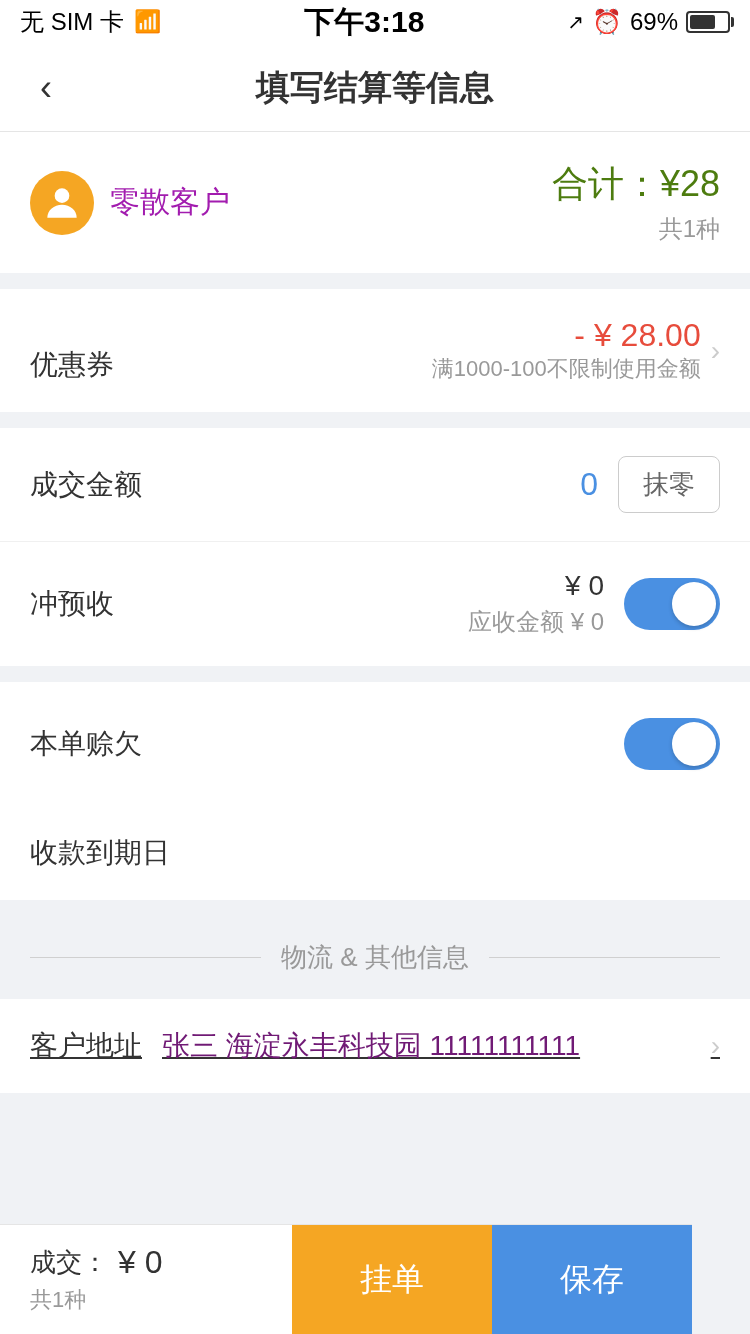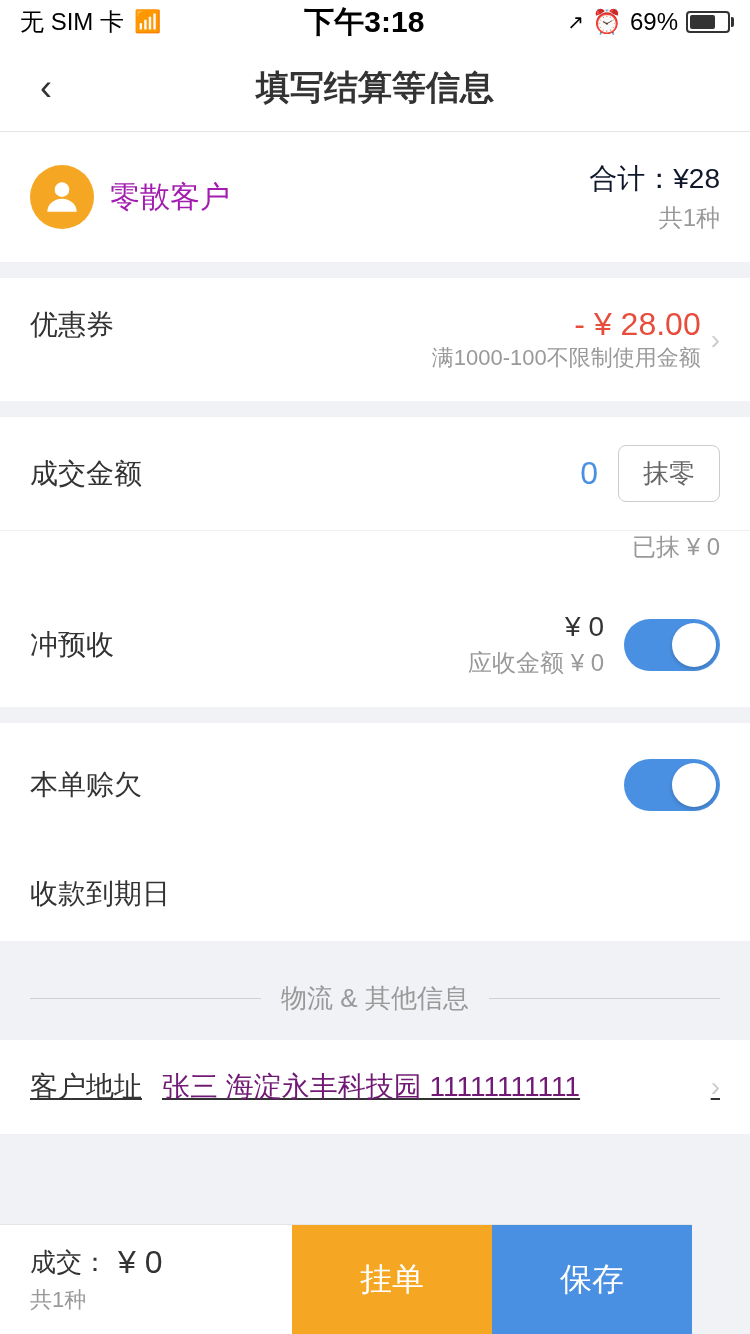--- a/index.html
+++ b/index.html
@@ -77,31 +77,31 @@
       display: flex;
       align-items: center;
       gap: 16px;
     }
     .customer-avatar {
       width: 64px; height: 64px; border-radius: 50%; background: #f5a623; display: flex; align-items: center; justify-content: center; overflow: hidden;
     }
     .customer-avatar svg { width: 44px; height: 44px; fill: #fff; }
     .customer-name { font-size: 30px; color: #a21caf; font-weight: 500; }
     .customer-right { text-align: right; }
-    .total-amount { font-size: 28px; color: #0f172a; }
+    .total-amount { font-size: 36px; color: #4d7c0f; }
     .total-count { font-size: 24px; color: #999; margin-top: 4px; }
     .row-label { font-size: 28px; color: #333; }
     .row-value-red { font-size: 32px; color: #e74c3c; font-weight: 500; }
     .row-sub { font-size: 22px; color: #999; }
     .chevron { font-size: 28px; color: #ccc; }
 
     
     .coupon-row {
       display: flex;
-      align-items: flex-start;
+      align-items: flex-end;
       justify-content: space-between;
       padding: 28px 30px;
       background: #fff;
     }
     .coupon-right { display: flex; align-items: center; gap: 10px; }
     .coupon-info { text-align: right; }
 
     
     .section-divider {
       height: 16px;
@@ -311,23 +311,20 @@
   </div>
 
   <div class="section-divider"></div>
 
   <div class="amount-row">
     <span class="row-label">成交金额</span>
     <div class="amount-right">
       <span class="amount-value">0</span>
       <button class="round-btn">抹零</button>
     </div>
-  </div>
-  <div class="amount-sub-row">
-    <span>已抹  ¥ 0</span>
   </div>
 
   <div class="prepay-row">
     <span class="row-label">冲预收</span>
     <div class="prepay-right">
       <div class="prepay-info">
         <div class="prepay-amount">¥ 0</div>
         <div class="prepay-sub">应收金额 ¥ 0</div>
       </div>
       <div class="toggle">

